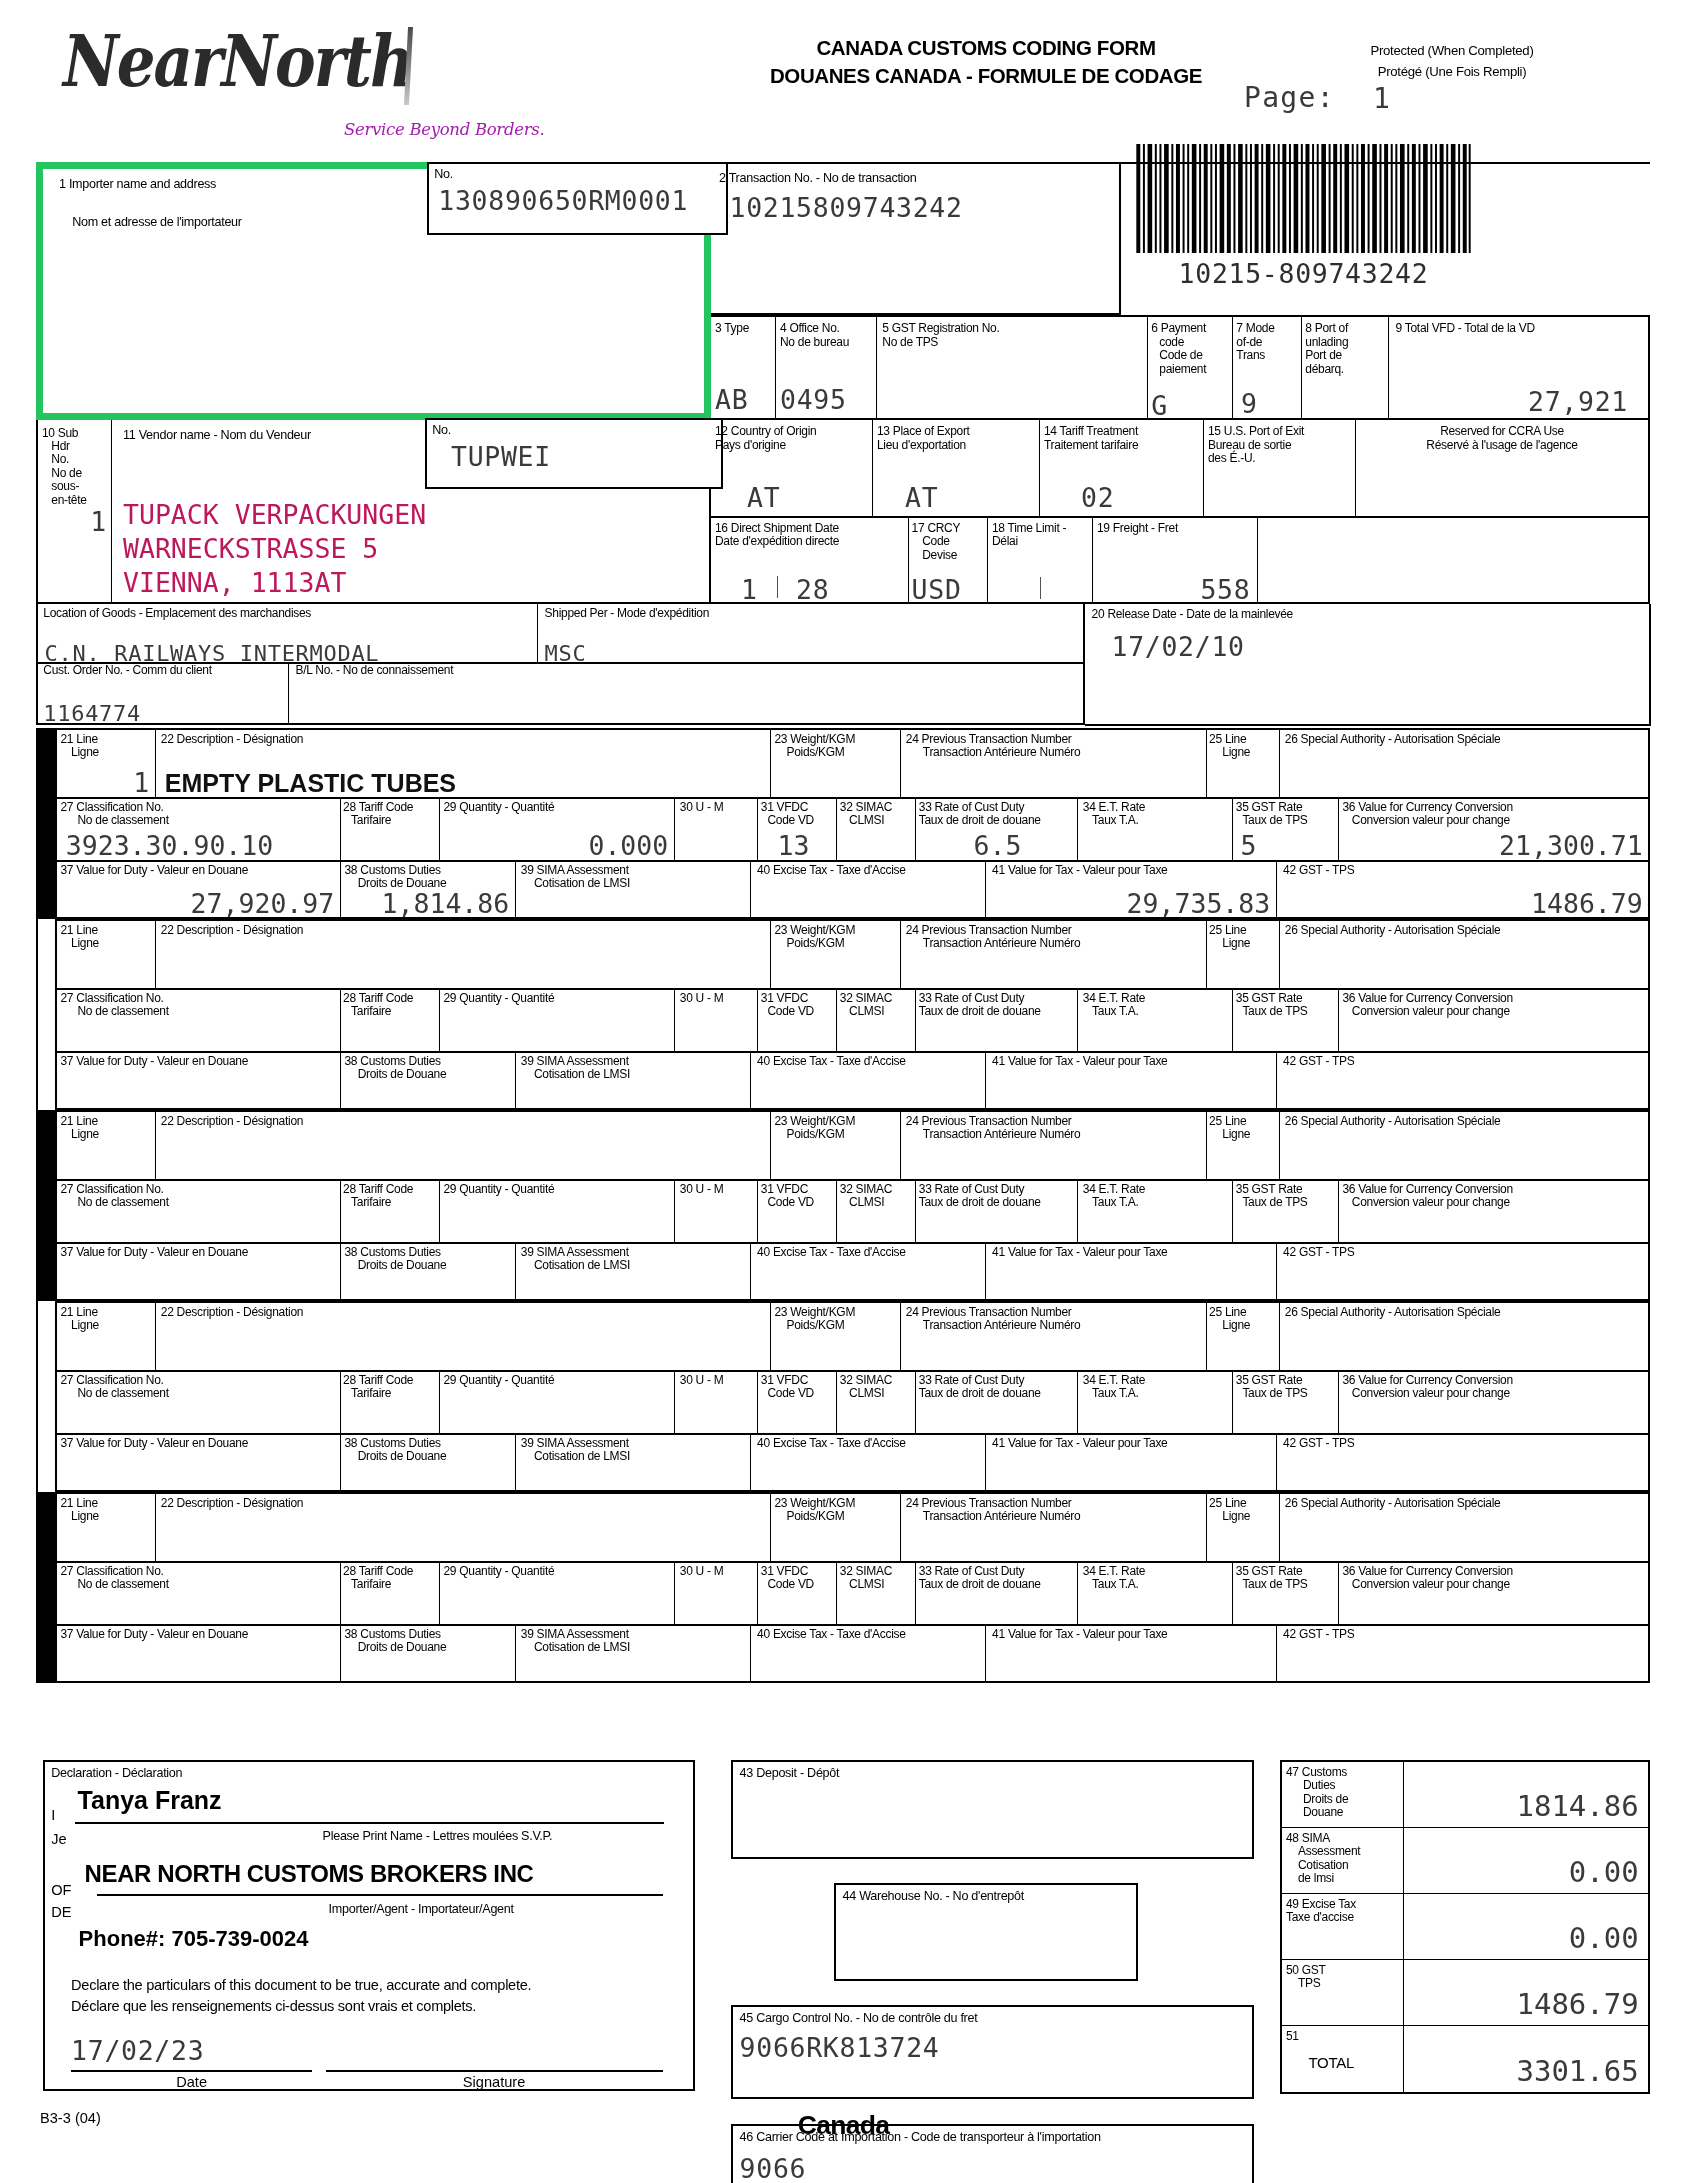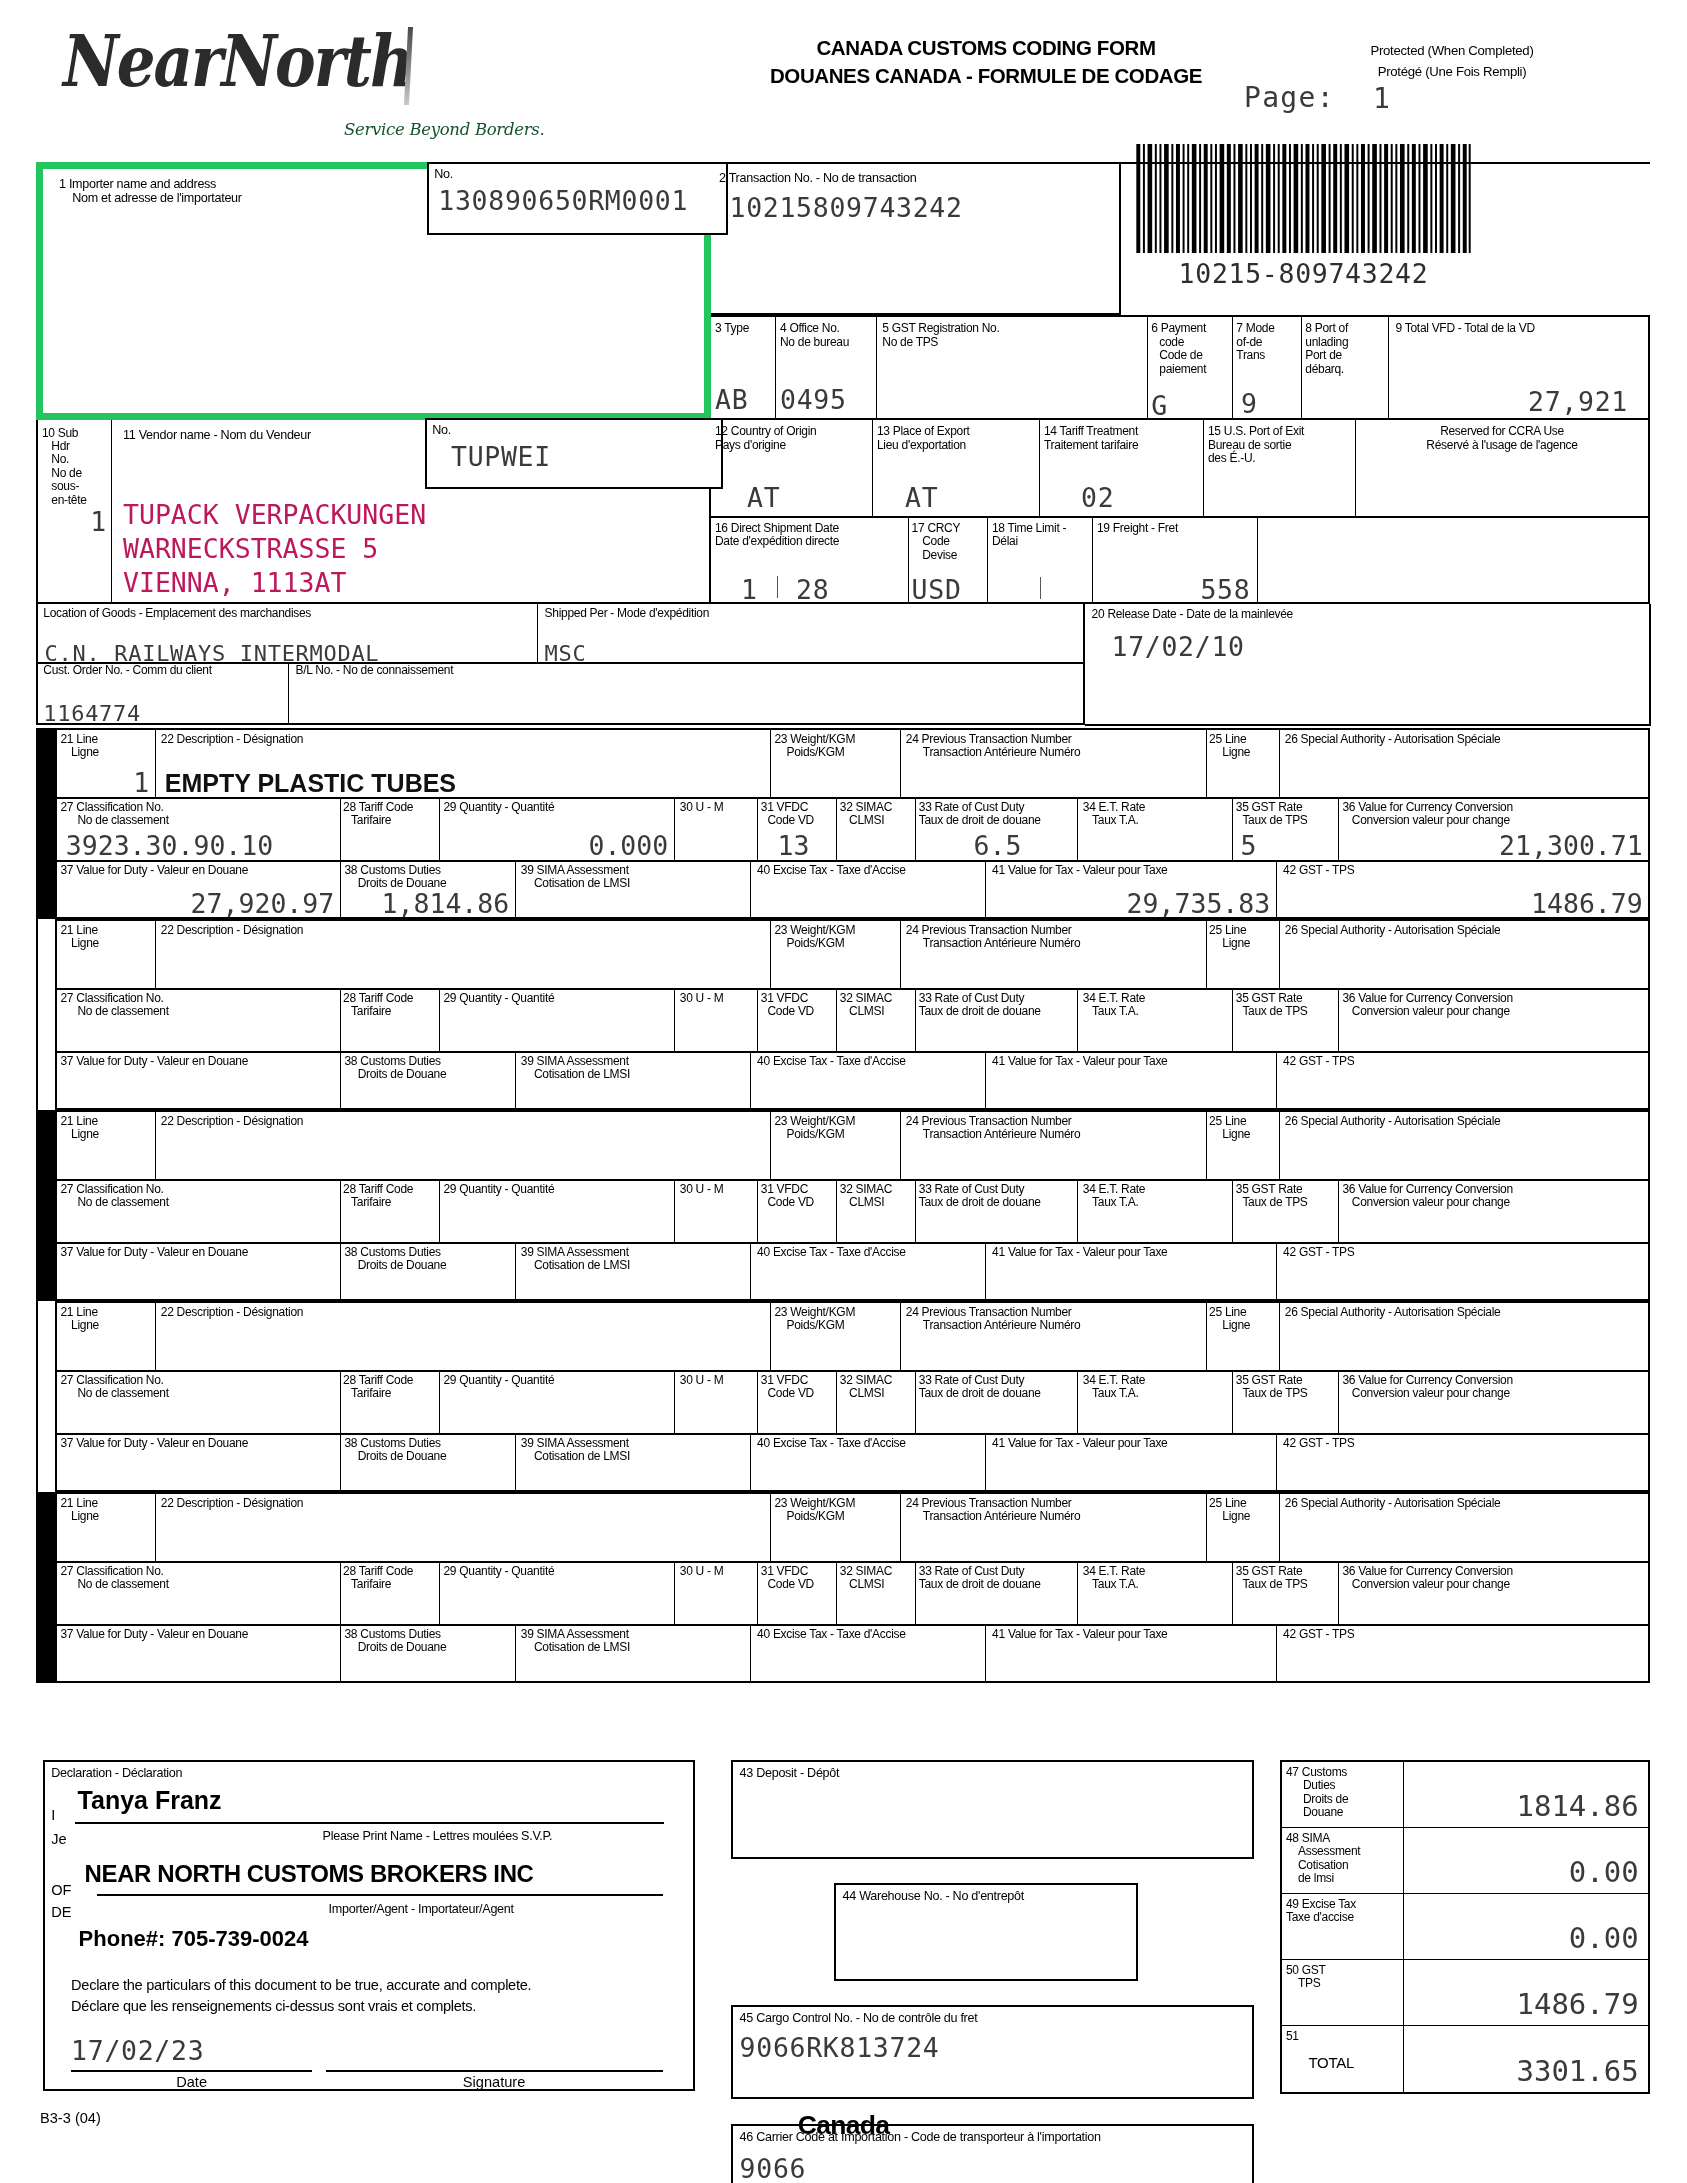--- a/index.html
+++ b/index.html
@@ -27,21 +27,21 @@
   .header { position:relative; height:132px; }
   .logo {
     position:absolute; left:63px; top:18.5px;
     font-family:"DejaVu Serif", serif;
     font-size:61px; font-weight:bold; font-style:italic;
     letter-spacing:-2px; color:#2b2b2b;
     transform:scaleY(1.18); transform-origin:left top;
   }
   .tagline {
     position:absolute; left:344px; top:120px;
-    font-size:16.5px; font-style:italic; color:#14532d;
+    font-size:16.5px; font-style:italic; color:#a21caf;
     font-family:"DejaVu Serif", serif; letter-spacing:-0.3px;
   }
   .pin {
     position:absolute; left:406px; top:26.5px; width:4.6px; height:78px;
     background:linear-gradient(to bottom,#4a4a4a 0%,#8d8d8d 55%,#c9c9c9 100%);
     transform:skewX(-3deg);
   }
   .title-block { position:absolute; left:748px; top:34px; text-align:center; width:476px; }
   .title-block div { font-size:20.5px; font-weight:bold; letter-spacing:-0.4px; line-height:1.38; }
   .protected { position:absolute; left:1343px; top:40px; text-align:center; width:218px; }
@@ -241,21 +241,21 @@
       </g>
     </svg>
     <div class="barcode-num">10215-809743242</div>
   </div>
 
   <div class="topgrid">
 
     <div class="box1">
       <div class="lbl ind" style="position:absolute;left:12px;top:8px;">
         <div>1 Importer name and address</div>
-        <div style="padding-left:13.2px;">Nom et adresse de l'importateur</div>
+        <div style="padding-left:13.2px;margin-top:24px;">Nom et adresse de l'importateur</div>
       </div>
       <div class="box1-no">
         <div class="lbl" style="position:absolute;left:5.3px;top:2.6px;">No.</div>
         <div class="val" style="position:absolute;left:9.3px;top:21px;">130890650RM0001</div>
       </div>
     </div>
 
     <div class="box2">
       <div class="lbl" style="position:absolute;left:8px;top:6.6px;">2 Transaction No. - No de transaction</div>
       <div class="val" style="position:absolute;left:18.5px;top:28px;">10215809743242</div>

